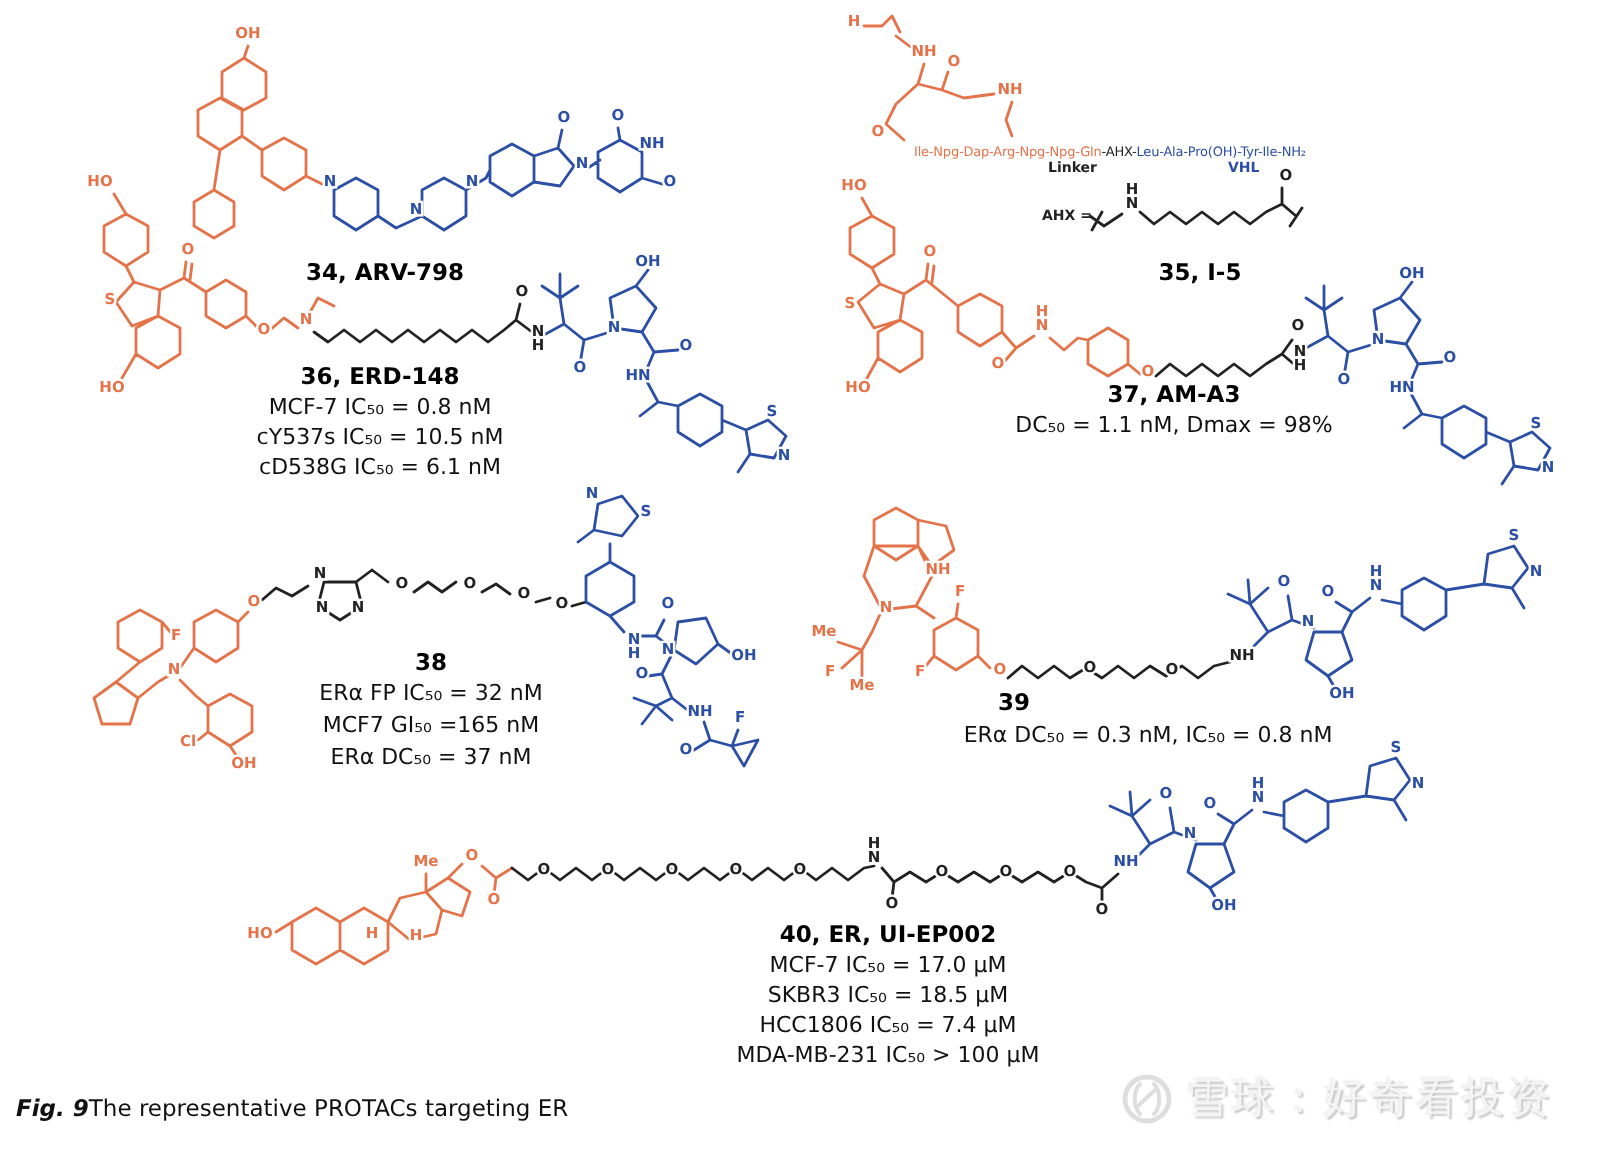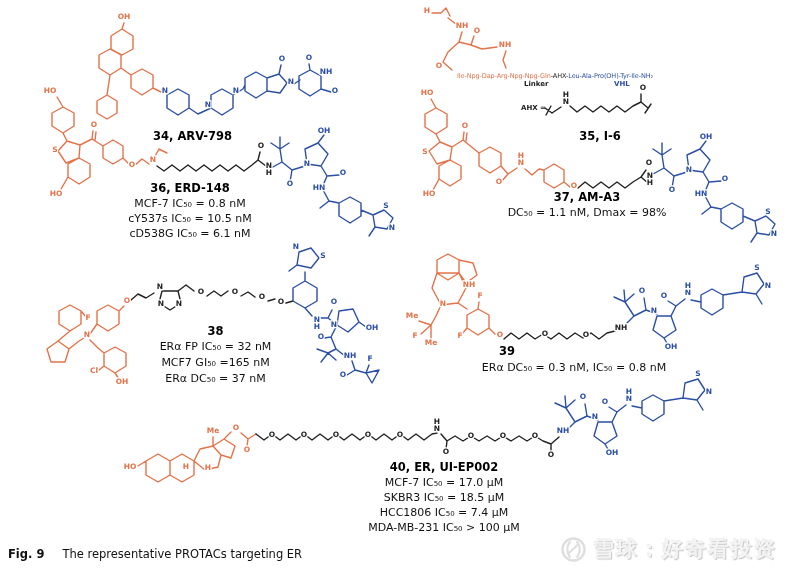--- a/index.html
+++ b/index.html
@@ -20,23 +20,23 @@
   svg text.b{fill:var(--b);}
   svg text.k{fill:var(--k);}
   .cblock{position:absolute;text-align:center;font-size:11px;line-height:15px;color:#111;}
   .cblock.lh16{line-height:16px;}
   .clabel{font-weight:bold;font-size:11.5px;color:#000;}
   .seqrow{position:absolute;left:457px;top:72px;font-size:6.5px;font-weight:normal;
           letter-spacing:-0.1px;white-space:nowrap;}
   .seq-o{color:var(--o);} .seq-k{color:#222;} .seq-b{color:var(--b);}
   .tiny{position:absolute;font-size:7px;font-weight:bold;}
   .caption{position:absolute;left:8px;top:547px;font-size:11.5px;color:#111;}
-  .caption b{margin-right:18px;}
+  .caption b{margin-right:0;font-style:italic;}
   .watermark{position:absolute;left:560px;top:535px;display:flex;align-items:center;gap:6px;}
-  .wm-text{font-size:21px;font-weight:bold;letter-spacing:2px;color:#f4f4f4;
+  .wm-text{font-size:21px;font-weight:normal;letter-spacing:2px;color:#f4f4f4;
            text-shadow:1px 1px 1px #c6c6c6,-1px -1px 1px #efefef;}
 </style>
 </head>
 <body>
 
 <div class="canvas">
 
   <svg class="art" width="800" height="575" viewBox="0 0 800 575">
     <defs>
       <path id="vhldown" d="M0,0 L-11,6 M0,0 L-2,-13 M-2,-13 L-11,-19 M-2,-13 L7,-19 M-2,-13 L-2,-25
@@ -317,21 +317,21 @@
 
   <div class="cblock" style="left:110px;top:129px;width:165px">
     <div class="clabel">34, ARV-798</div>
   </div>
 
   <div class="seqrow"><span class="seq-o">Ile-Npg-Dap-Arg-Npg-Npg-Gln</span><span class="seq-k">-AHX-</span><span class="seq-b">Leu-Ala-Pro(OH)-Tyr-Ile-NH₂</span></div>
   <div class="tiny seq-k" style="left:524px;top:80px">Linker</div>
   <div class="tiny seq-b" style="left:614px;top:80px">VHL</div>
   <div class="tiny seq-k" style="left:521px;top:104px">AHX =</div>
   <div class="cblock" style="left:555px;top:129px;width:90px">
-    <div class="clabel">35, I-6</div>
+    <div class="clabel">35, I-5</div>
   </div>
 
   <div class="cblock" style="left:98px;top:181px;width:184px">
     <div class="clabel">36, ERD-148</div>
     <div>MCF-7 IC₅₀ = 0.8 nM</div>
     <div>cY537s IC₅₀ = 10.5 nM</div>
     <div>cD538G IC₅₀ = 6.1 nM</div>
   </div>
 
   <div class="cblock lh16" style="left:478px;top:189px;width:218px">

